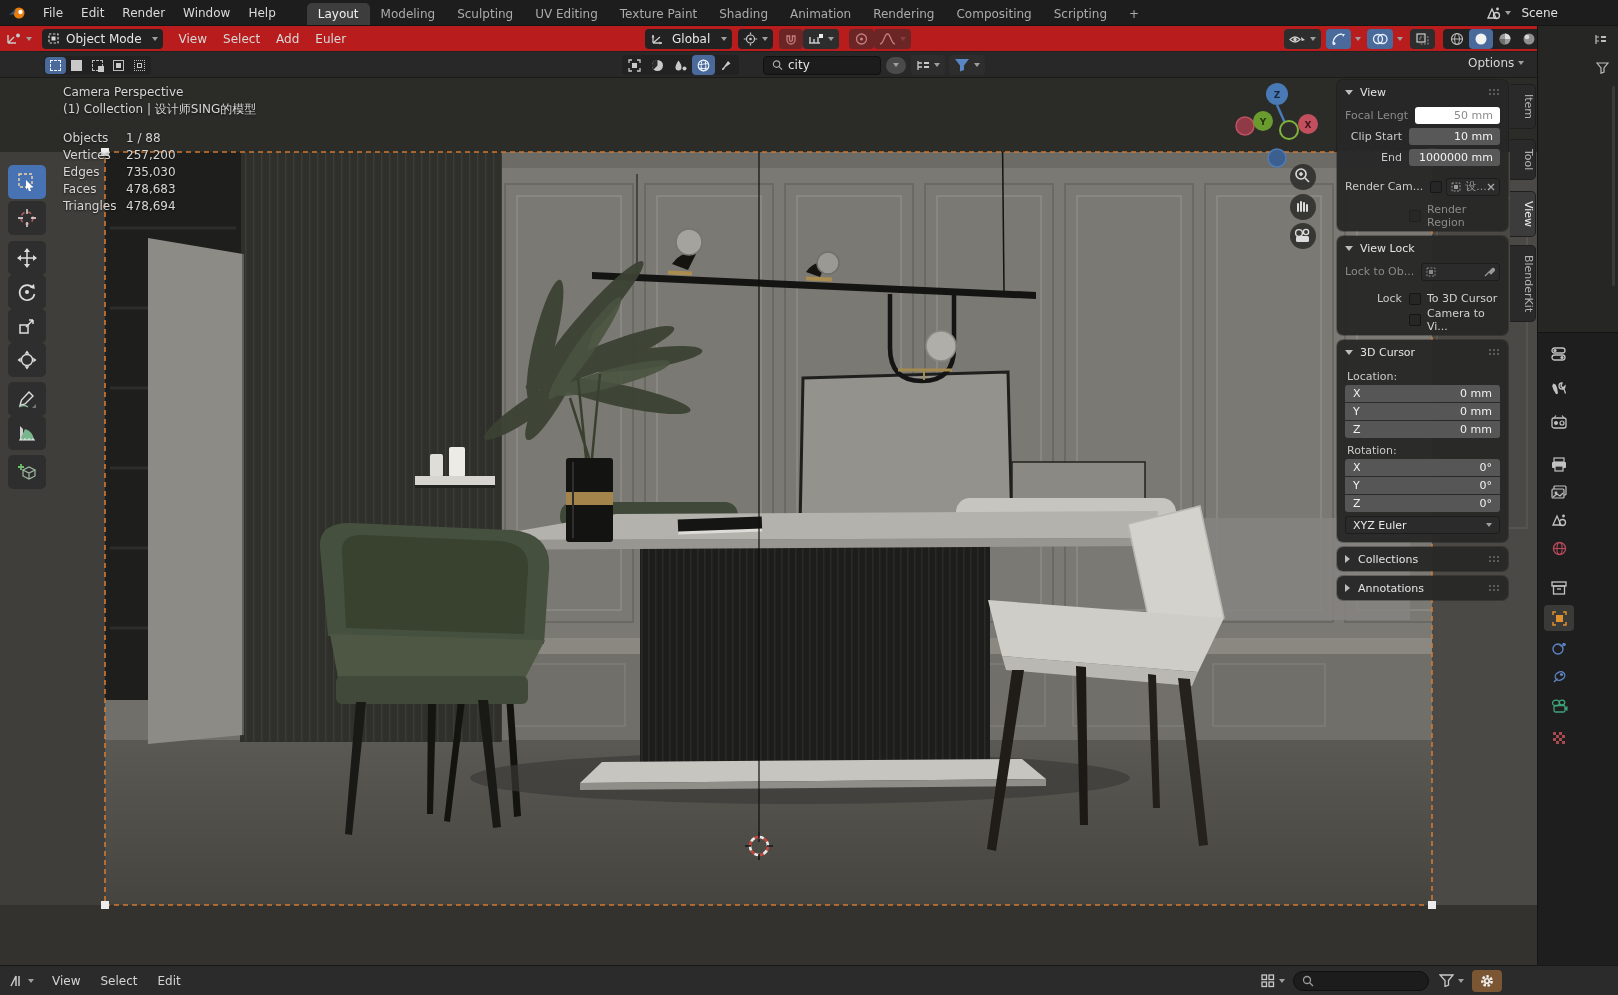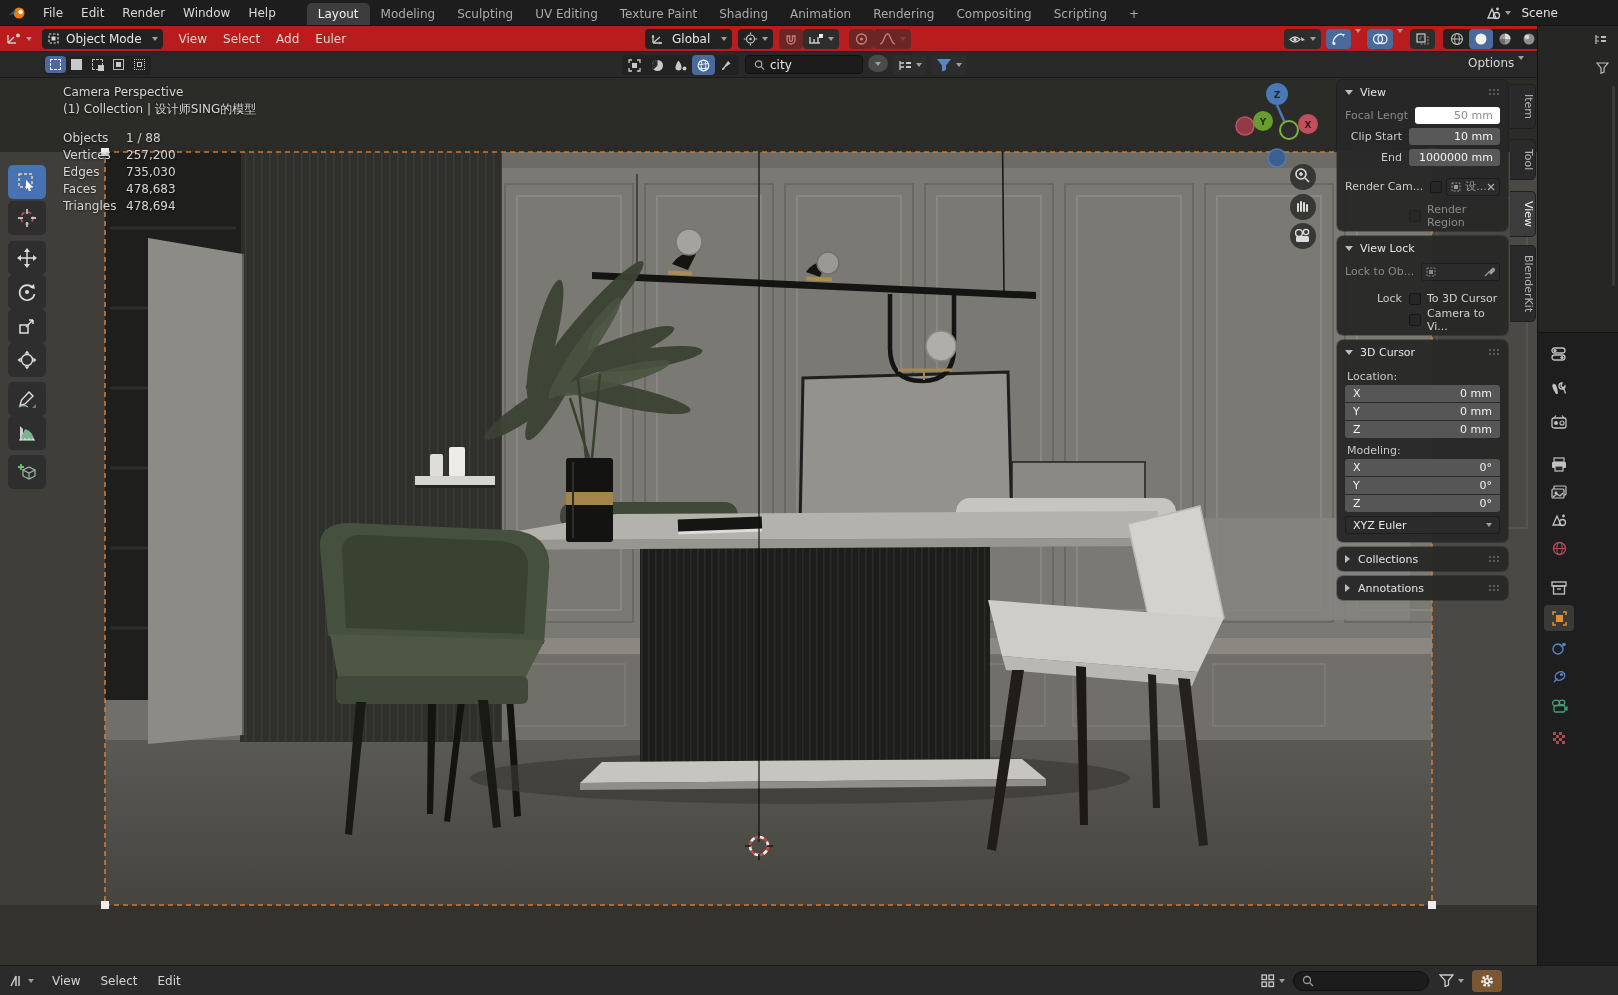--- a/index.html
+++ b/index.html
@@ -1,18 +1,18 @@
 <!DOCTYPE html>
 <html><head>
 <meta charset="utf-8">
 <style>
 *{box-sizing:border-box;margin:0;padding:0}
 body{width:1618px;height:995px;background:#1d1d1d;font-family:"DejaVu Sans","Liberation Sans",sans-serif;color:#d0d0d0;overflow:hidden;position:relative;font-size:12px}
 .abs{position:absolute}
-.row{display:flex;align-items:flex-start}
+.row{display:flex;align-items:center}
 .chev{width:0;height:0;border-left:3.5px solid transparent;border-right:3.5px solid transparent;border-top:4px solid #9f9f9f;display:inline-block;margin-left:4px;flex:0 0 auto}
 .chev.dim{border-top-color:#5c5c5c}
 
 #topbar{left:0;top:0;width:1618px;height:26px;background:#1d1d1d;display:flex;align-items:center;border-bottom:1px solid #151515}
 #topbar .menu{padding:0 9px;color:#dadada;cursor:default}
 .wtab{padding:4px 11px;color:#ababab;border-radius:5px 5px 0 0;margin-top:2px}
 .wtab.active{background:#3d3d3d;color:#f0f0f0}
 
 #hdr2{left:0;top:26px;width:1537px;height:26px;background:#b91c1c;border-bottom:1px solid #202020;display:flex;align-items:center}
 #hdr3{left:0;top:52px;width:1537px;height:26px;background:#282828;border-bottom:1px solid #1a1a1a}
@@ -288,21 +288,21 @@
             <path d="M1.5 5 C4 7 9 3 11.5 5.5 M2 9 C5 10.5 9 8.5 11 9.5" stroke="#eef3fb" stroke-width="1" fill="none"></path>
             <ellipse cx="6.5" cy="6.5" rx="2.3" ry="5.3" fill="none" stroke="#eef3fb" stroke-width="1"></ellipse>
           </svg>
         </span>
       <span class="hbtn dark">
           <svg width="13" height="13" viewBox="0 0 13 13">
             <path d="M2 11 C2 8.5 4 8.5 4.5 7 L8 2 l2.5 2.5 -5 3.5 C4 9 5 11 2 11 Z" fill="#c9c9c9"></path>
           </svg>
         </span>
     </span>
-    <span class="search" style="margin-left:6px;width:118px;height:19px;border-radius:4px">
+    <span class="search" style="margin-left:24px;width:118px;height:19px;border-radius:4px">
       <svg width="12" height="12" viewBox="0 0 12 12">
           <circle cx="5" cy="5" r="3.5" fill="none" stroke="#aaa" stroke-width="1.3"></circle>
           <path d="M7.7 7.7 L11 11" stroke="#aaa" stroke-width="1.3"></path>
         </svg>
       <input style="width: 84px; margin-left: 5px;" value="city">
     </span>
     <span class="hbtn" style="margin-left:5px;background:#4a4a4a;border-radius:9px;height:17px">
         <span class="chev" style="margin:0 2px"></span>
       </span>
     <span class="hbtn" style="margin-left:5px">
@@ -719,21 +719,21 @@
           </div>
         <div class="slider">
             <span>Y</span>
             <span>0 mm</span>
           </div>
         <div class="slider bot">
             <span>Z</span>
             <span>0 mm</span>
           </div>
       </div>
-      <div class="seclabel">Modeling:</div>
+      <div class="seclabel">Rotation:</div>
       <div style="margin:0 8px">
         <div class="slider top">
             <span>X</span>
             <span>0°</span>
           </div>
         <div class="slider">
             <span>Y</span>
             <span>0°</span>
           </div>
         <div class="slider bot">

